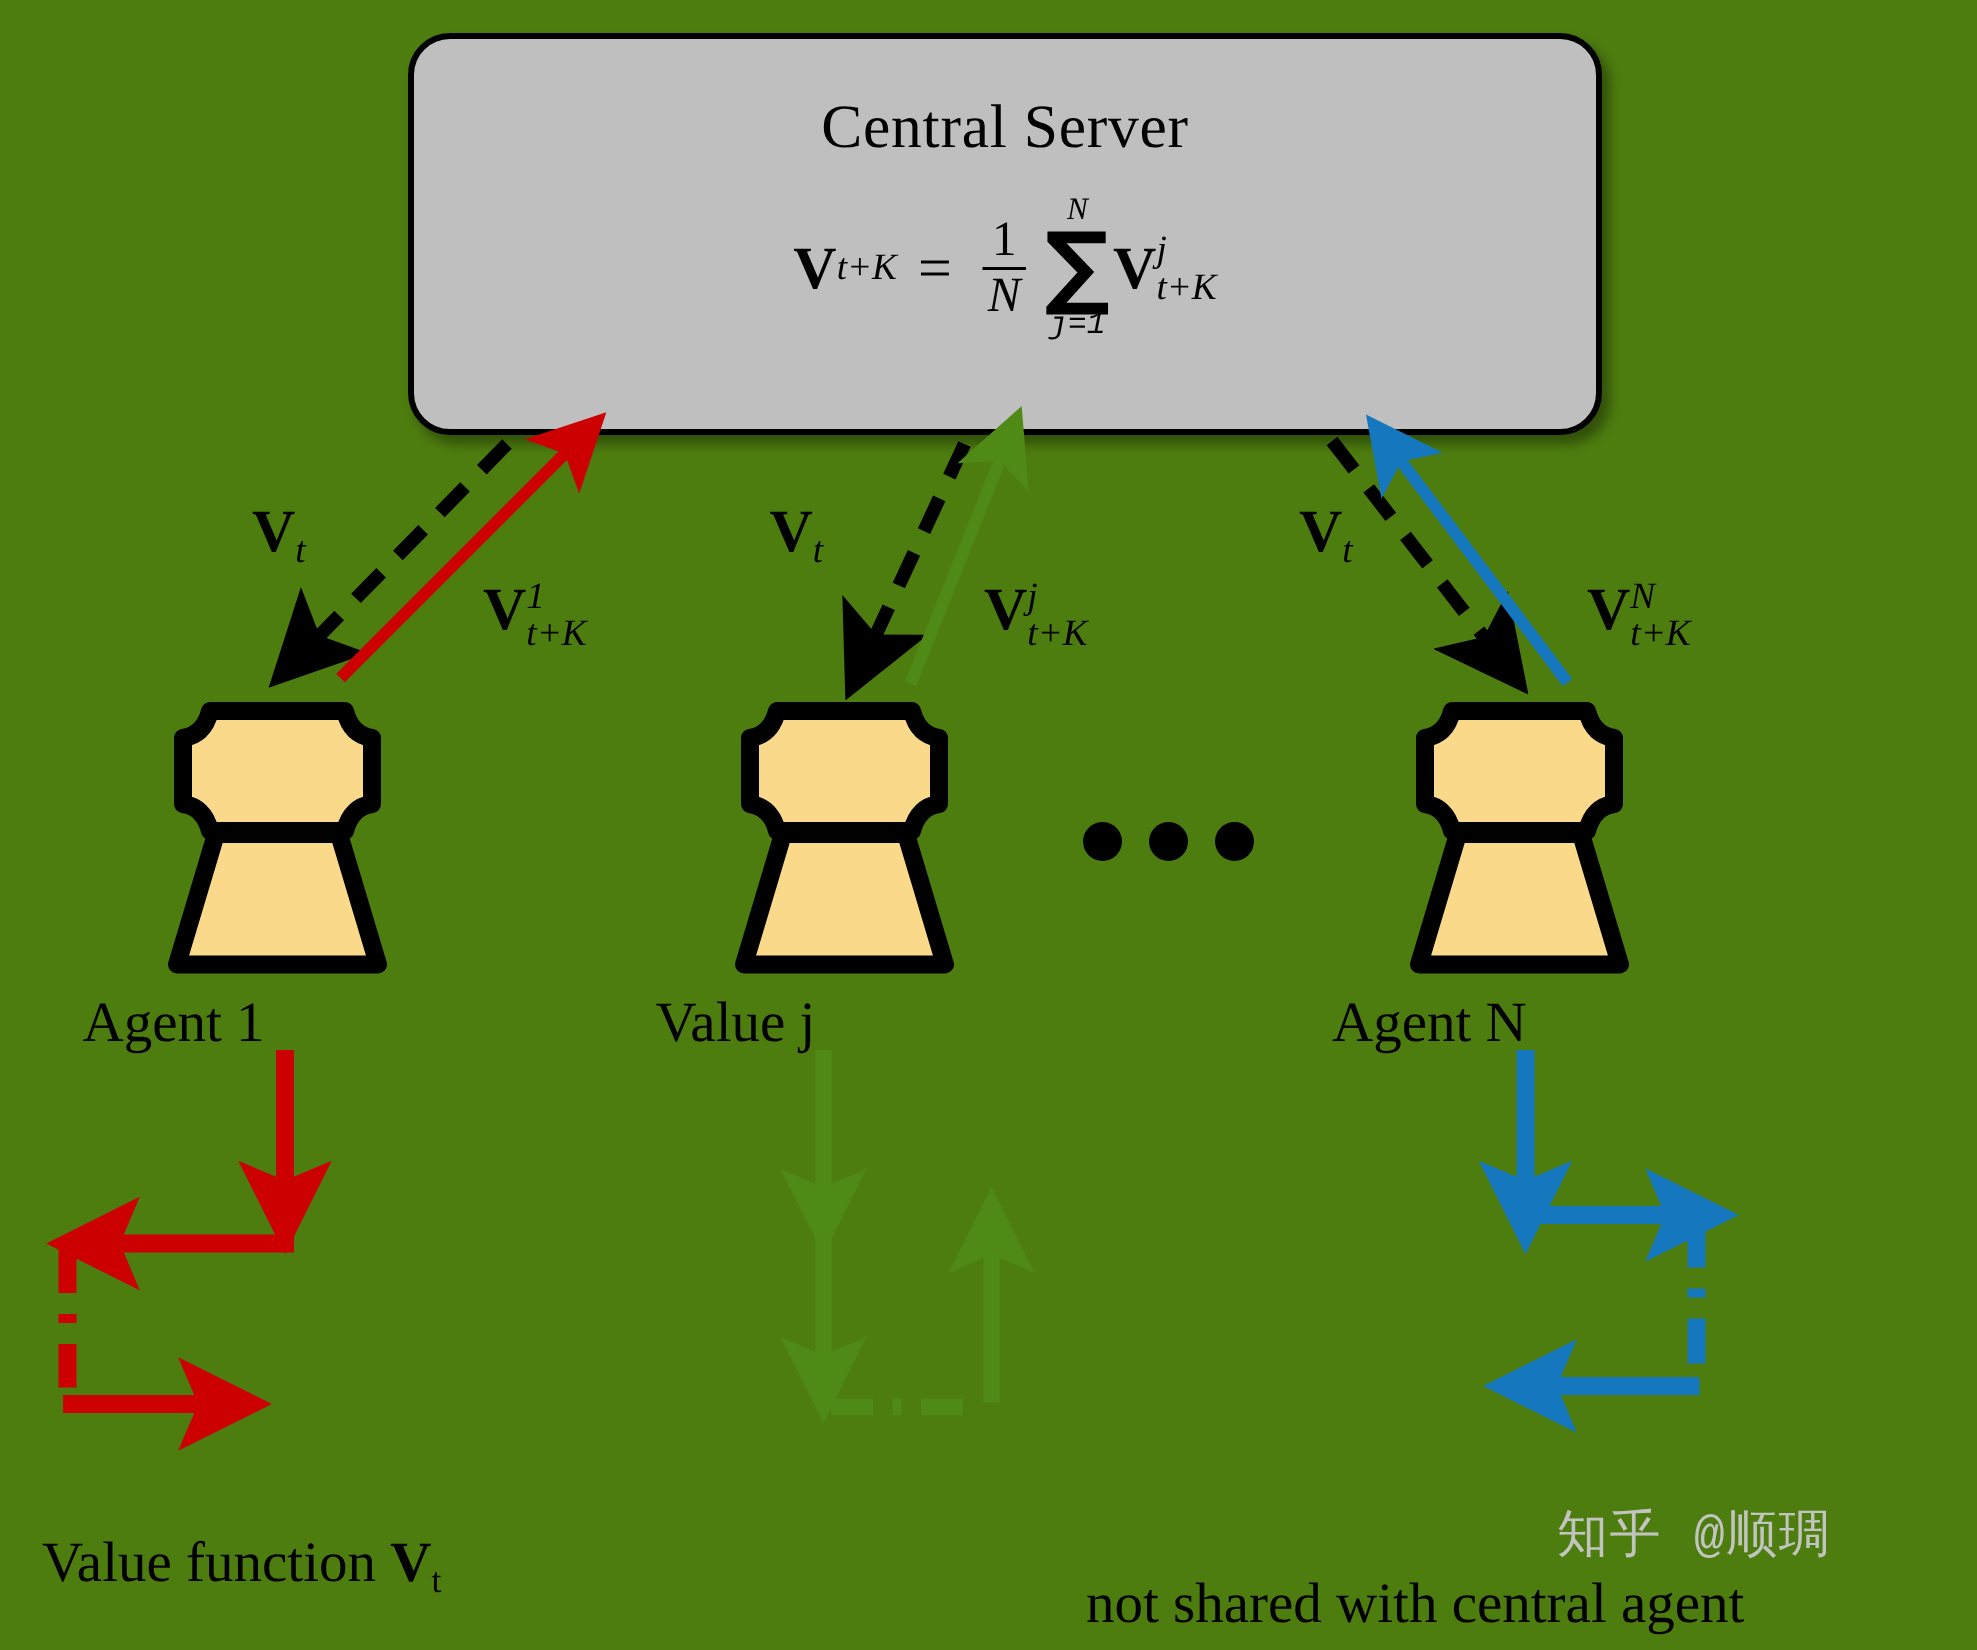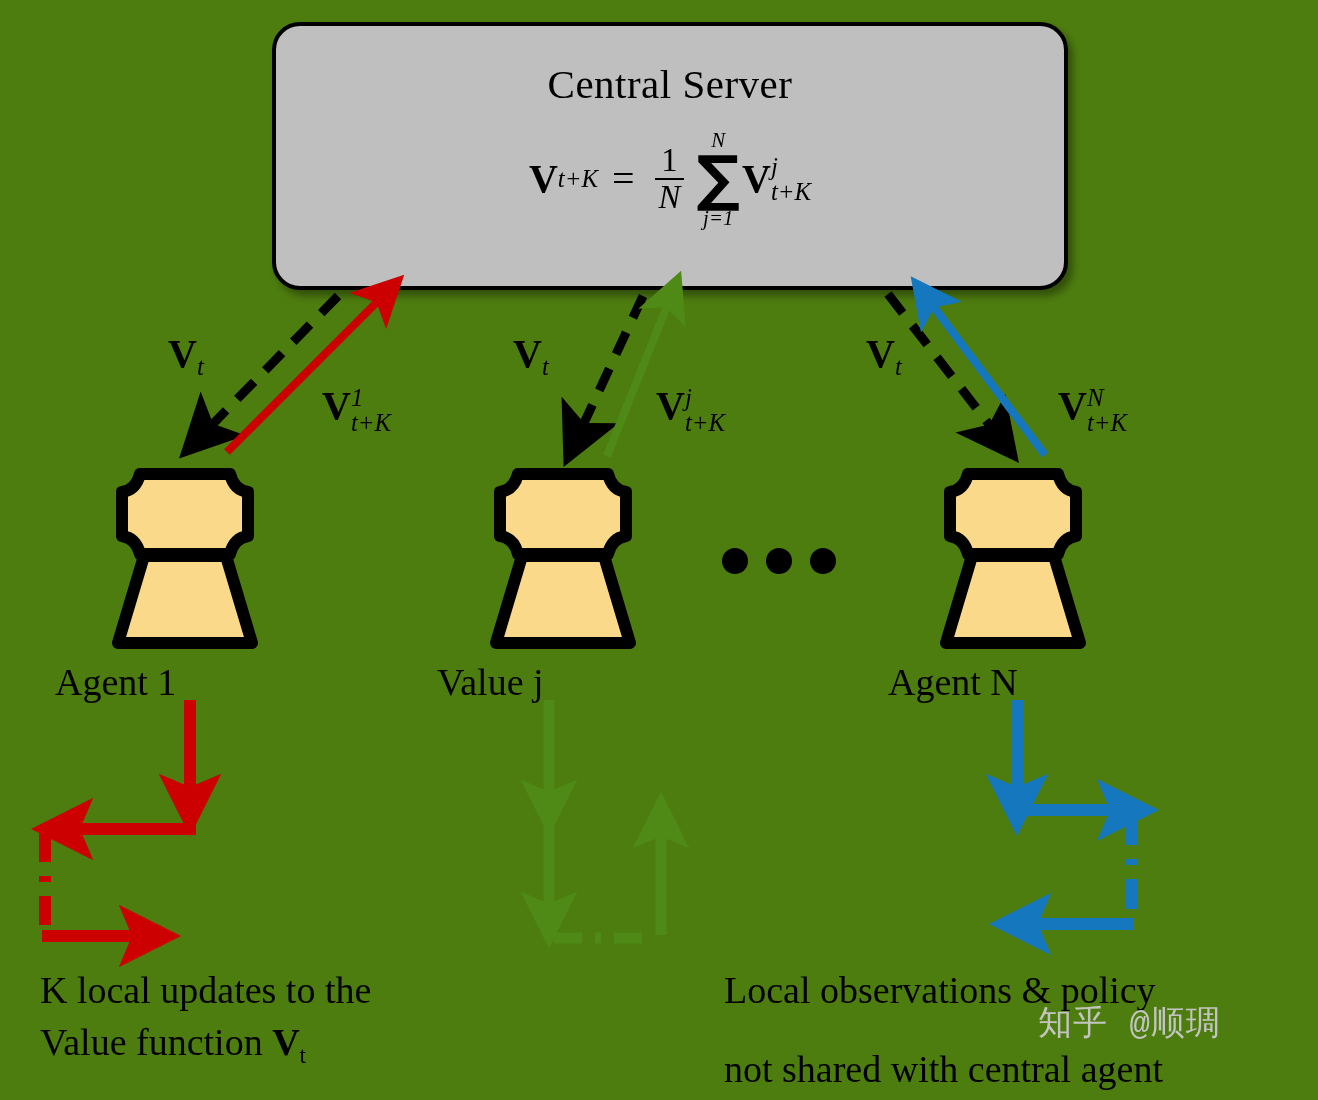--- a/index.html
+++ b/index.html
@@ -83,21 +83,21 @@
 
   .bigsum {
     display: inline-block;
     vertical-align: middle;
     text-align: center;
     line-height: 0.95;
     margin: 0 2px 0 6px;
   }
   .bigsum .lim-top { display:block; font-size: 0.52em; font-style: italic; }
   .bigsum .sigma   { display:block; font-size: 1.52em; font-family: "DejaVu Sans", sans-serif; font-weight: 600; }
-  .bigsum .lim-bot { display:block; font-size: 0.52em; font-style: italic; }
+  .bigsum .lim-bot { display:block; font-size: 0.52em; font-style: italic; font-family: Liberation Mono, monospace; }
 
   
   .vt-label { font-size: 40px; }
   .vk-label { font-size: 40px; }
 
   
   .agent { position: absolute; }
   .agent-label {
     position: absolute;
     width: 260px;
@@ -255,23 +255,21 @@
   <svg class="agent" style="left:928px; top:460px;" width="180" height="195" viewBox="0 0 180 195">
     <path d="M40 14 L130 14 Q134 30 148 32 L148 76 Q134 78 130 94 L40 94 Q36 78 22 76 L22 32 Q36 30 40 14 Z" fill="#fad98a" stroke="#000000" stroke-width="12" stroke-linejoin="round"></path>
     <path d="M44 96 L126 96 L152 183 L18 183 Z" fill="#fad98a" stroke="#000000" stroke-width="12" stroke-linejoin="round"></path>
   </svg>
   <div class="agent-label" style="left:888px; top:660px;">Agent N</div>
 
   <div class="dot abs" style="left:722px; top:548px;"></div>
   <div class="dot abs" style="left:766px; top:548px;"></div>
   <div class="dot abs" style="left:810px; top:548px;"></div>
 
-  <div class="caption" style="left:40px; top:965px;">K local updates to the</div>
-  <div class="caption" style="left:40px; top:1017px;">
+  <div class="caption" style="left:28px; top:1017px;">
     <span>Value function </span><span class="mvec">V</span><span class="sub" style="font-style:normal;">t</span>
   </div>
 
-  <div class="caption" style="left:724px; top:965px;">Local observations &amp; policy</div>
   <div class="caption" style="left:724px; top:1044px;">not shared with central agent</div>
 
   <div id="watermark">知乎 @顺琱</div>
 
 </div>
 
 </body></html>

